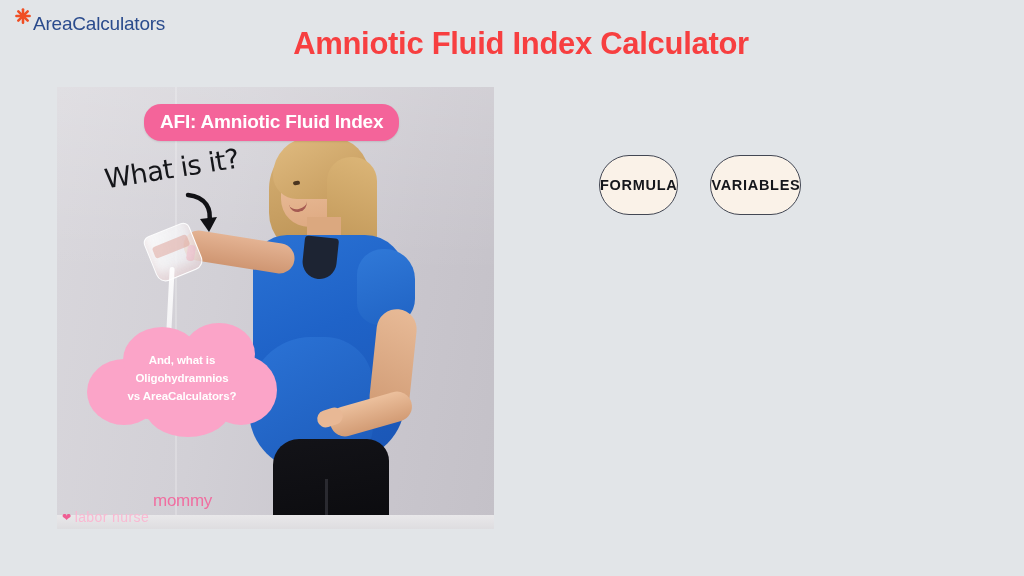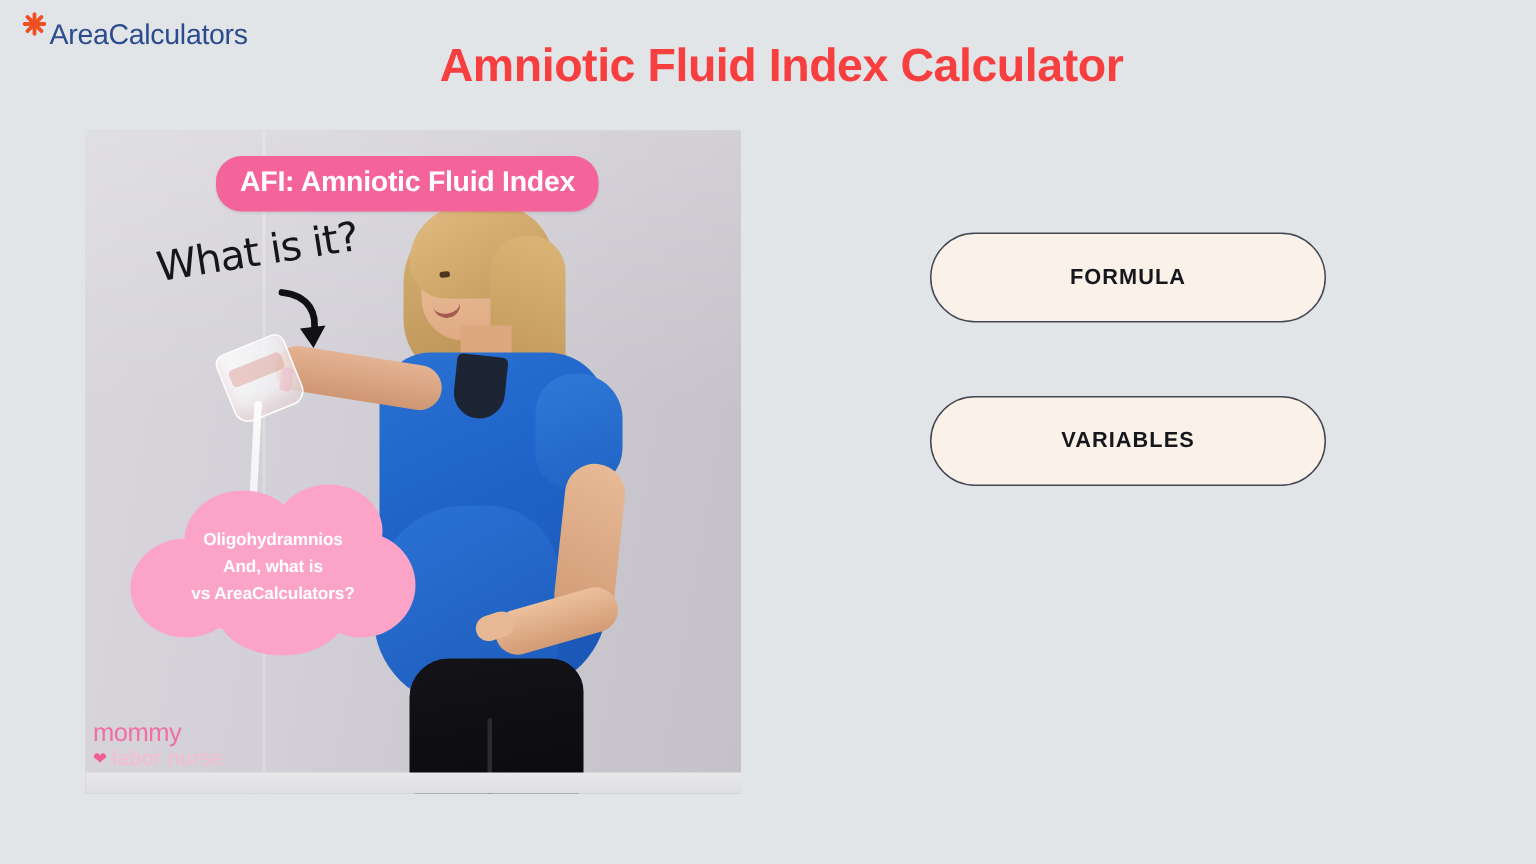--- a/index.html
+++ b/index.html
@@ -307,22 +307,23 @@
   .pants-split {
     position: absolute; left: 268px; top: 392px;
     width: 3px; height: 50px;
     background: #2a2a30;
   }
 
   
   .watermark {
     position: absolute;
     left: 5px;
-    bottom: 16px;
+    bottom: 4px;
     width: 150px;
+    text-align: right;
   }
   .wm-line1 {
     font-size: 17px;
     color: #f06ea0;
     letter-spacing: -0.3px;
   }
   .wm-line2 {
     font-size: 14px;
     color: #f9b9d2;
     letter-spacing: 0.4px;
@@ -332,26 +333,26 @@
     margin-top: -2px;
   }
   .wm-heart {
     color: #ef5d93;
     font-size: 11px;
   }
 
   
   .button-column {
     position: absolute;
-    left: 620px;
+    left: 599px;
     top: 155px;
     width: 264px;
     display: flex;
-    flex-direction: column;
-    gap: 49px;
+    flex-direction: row;
+    gap: 32px;
   }
   .nav-button {
     height: 60px;
     border-radius: 32px;
     background: #faf2e8;
     border: 1.6px solid #434753;
     display: flex;
     align-items: center;
     justify-content: center;
     font-size: 14.5px;
@@ -412,22 +413,22 @@
   <div class="floor-line"></div>
 
   <div class="cloud">
     <b class="cb1"></b>
     <b class="cb2"></b>
     <b class="cb3"></b>
     <b class="cb4"></b>
     <b class="cb5"></b>
     <b class="cb6"></b>
     <div class="cloud-text">
+      <div>And, what is</div>
       <div>Oligohydramnios</div>
-      <div>And, what is</div>
       <div>vs AreaCalculators?</div>
     </div>
   </div>
 
   <div class="what-is-it">What is it?</div>
   <svg class="curve-arrow" viewBox="0 0 46 46">
     <path d="M8 4 C26 6, 32 18, 29 32" stroke="#111115" stroke-width="4.5" fill="none" stroke-linecap="round"></path>
     <path d="M20 28 L29 41 L37 26 Z" fill="#111115"></path>
   </svg>
 

